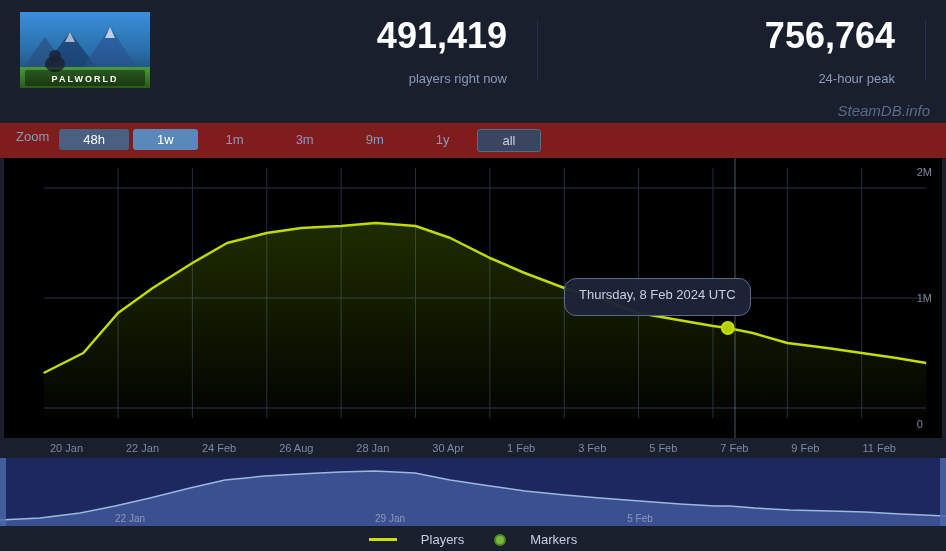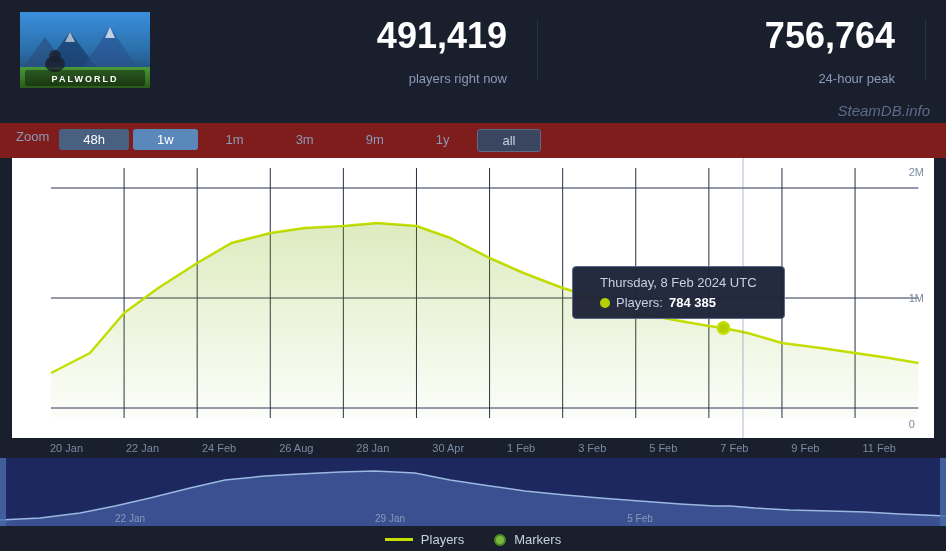--- a/index.html
+++ b/index.html
@@ -102,42 +102,42 @@
     }
     .zoom-btn.active-dark {
       background: #3a4560;
       color: #c8d0e0;
       border: 1px solid #5a6a88;
     }
 
     
     .chart-container {
       position: relative;
-      background: #ffffff;
-      margin: 0 12px;
+      background: #000000;
+      margin: 0 4px;
       height: 280px;
       overflow: hidden;
     }
 
     .chart-svg {
       width: 100%;
       height: 100%;
     }
 
     
     .tooltip {
       position: absolute;
       background: rgba(30, 36, 56, 0.97);
       border: 1px solid #5a6a88;
-      border-radius: 4px;
-      padding: 8px 27px;
+      border-radius: 12px;
+      padding: 8px 14px;
       font-size: 13px;
       color: #c8d0e0;
       pointer-events: none;
-      top: 108px;
+      top: 120px;
       left: 560px;
       white-space: nowrap;
     }
     .tooltip-title {
       font-size: 13px;
       color: #c8d0e0;
       margin-bottom: 5px;
     }
     .tooltip-row {
       display: flex;
@@ -184,21 +184,21 @@
       justify-content: center;
       align-items: center;
       gap: 30px;
       padding: 6px 0 4px 0;
       background: #1a1f2e;
       font-size: 13px;
     }
     .legend-item {
       display: flex;
       align-items: center;
-      gap: 8px;
+      gap: 24px;
     }
     .legend-line {
       width: 28px;
       height: 3px;
       background: #c8e000;
     }
     .legend-dot-green {
       width: 12px;
       height: 12px;
       border-radius: 50%;
@@ -403,25 +403,20 @@
       L 40,260
       Z
     " fill="url(#lineAreaGrad)"></path>
 
     <circle cx="730" cy="170" r="6" fill="#b5d000" stroke="#c8e000" stroke-width="2"></circle>
   </svg>
 
   
   <div class="tooltip">
     <div class="tooltip-title">Thursday, 8 Feb 2024 UTC</div>
-    <div class="tooltip-row">
-      <div class="tooltip-dot"></div>
-      <span>Players:</span>
-      <span class="tooltip-value">784 385</span>
-    </div>
   </div>
 </div>
 
 <div class="x-axis">
   <span>20 Jan</span>
   <span>22 Jan</span>
   <span>24 Feb</span>
   <span>26 Aug</span>
   <span>28 Jan</span>
   <span>30 Apr</span>

